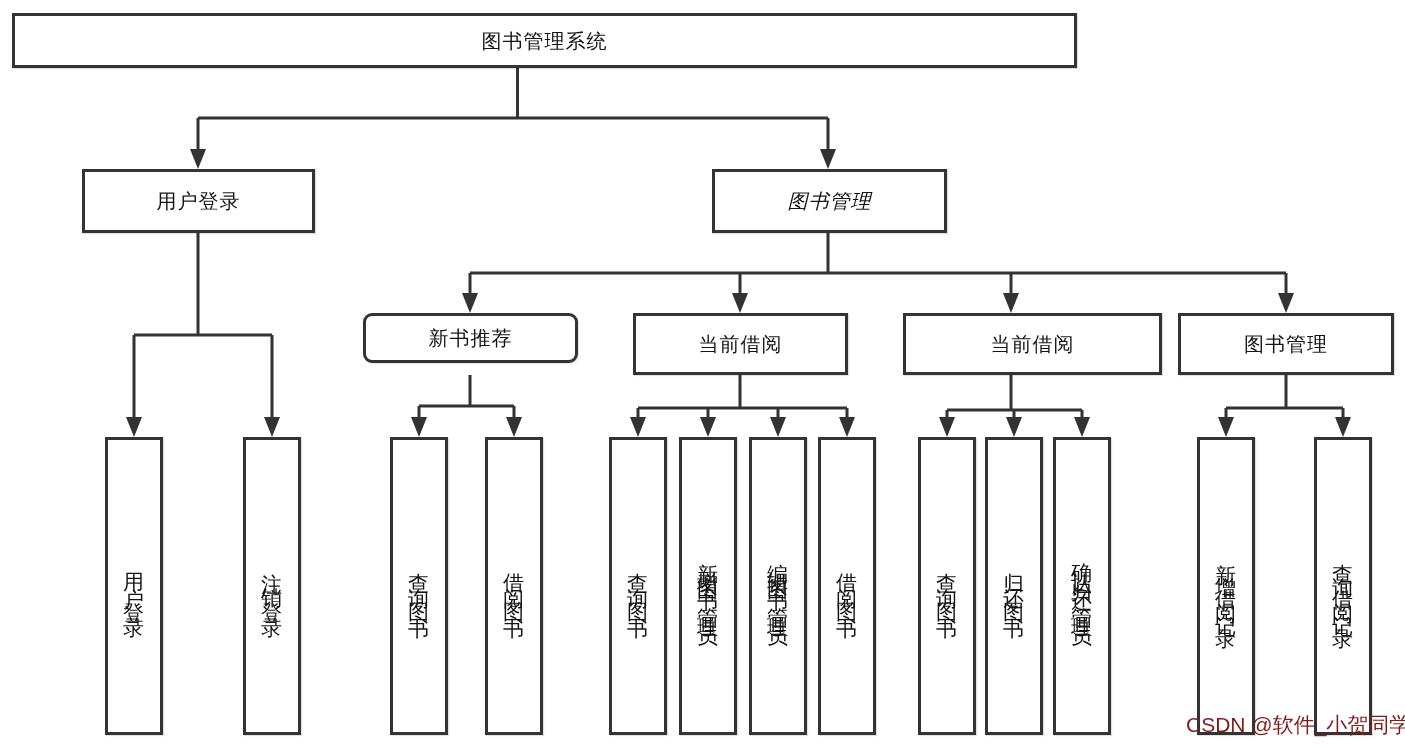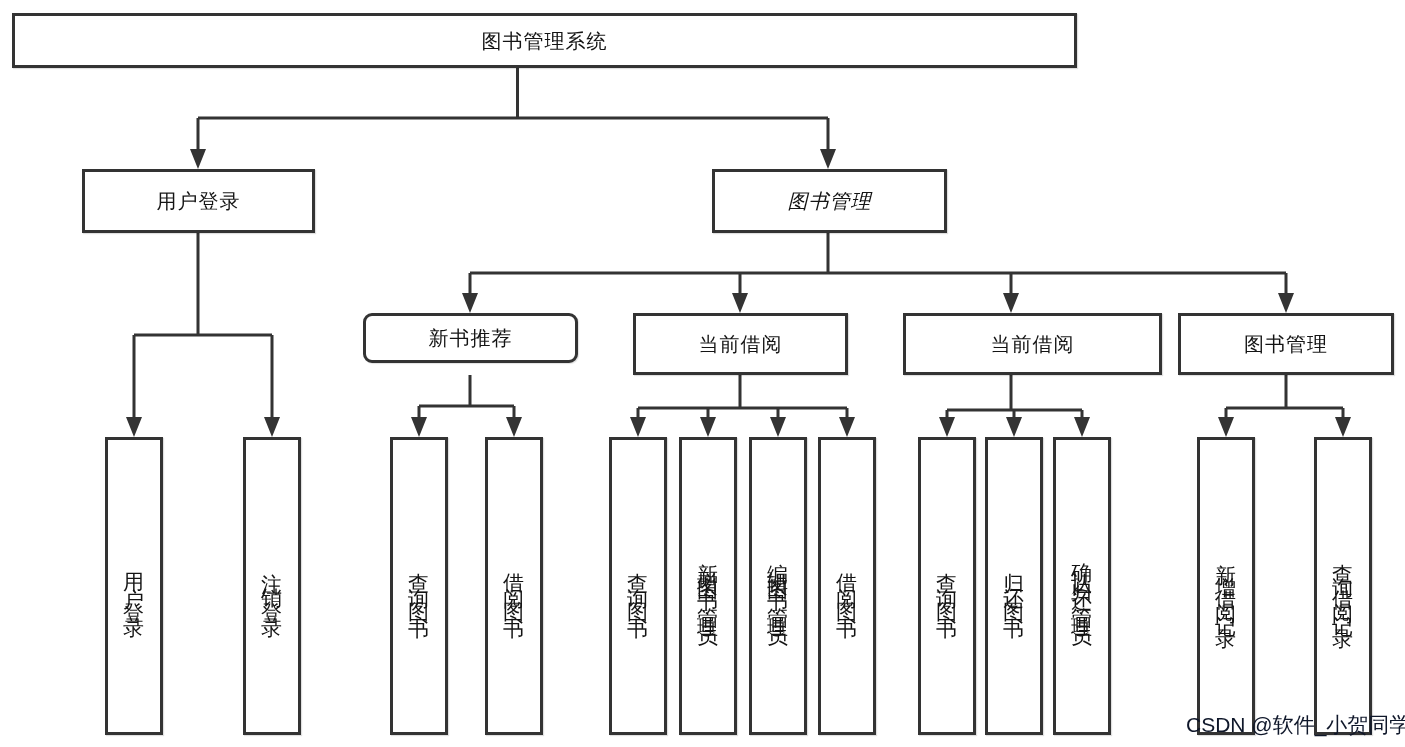--- a/index.html
+++ b/index.html
@@ -51,21 +51,21 @@
     letter-spacing: 15px;
     max-height: 292px;
   }
   .vlabel.long { letter-spacing: 9px; }
   .vlabel.mid  { letter-spacing: 13px; }
   .watermark {
     position: absolute;
     left: 1186px;
     top: 712px;
     width: 216px;
-    color: #0f172a;
+    color: #7f1d1d;
     font-size: 21px;
     white-space: nowrap;
     line-height: 1.2;
   }
 </style>
 </head>
 <body>
 
 <div class="canvas">
 

